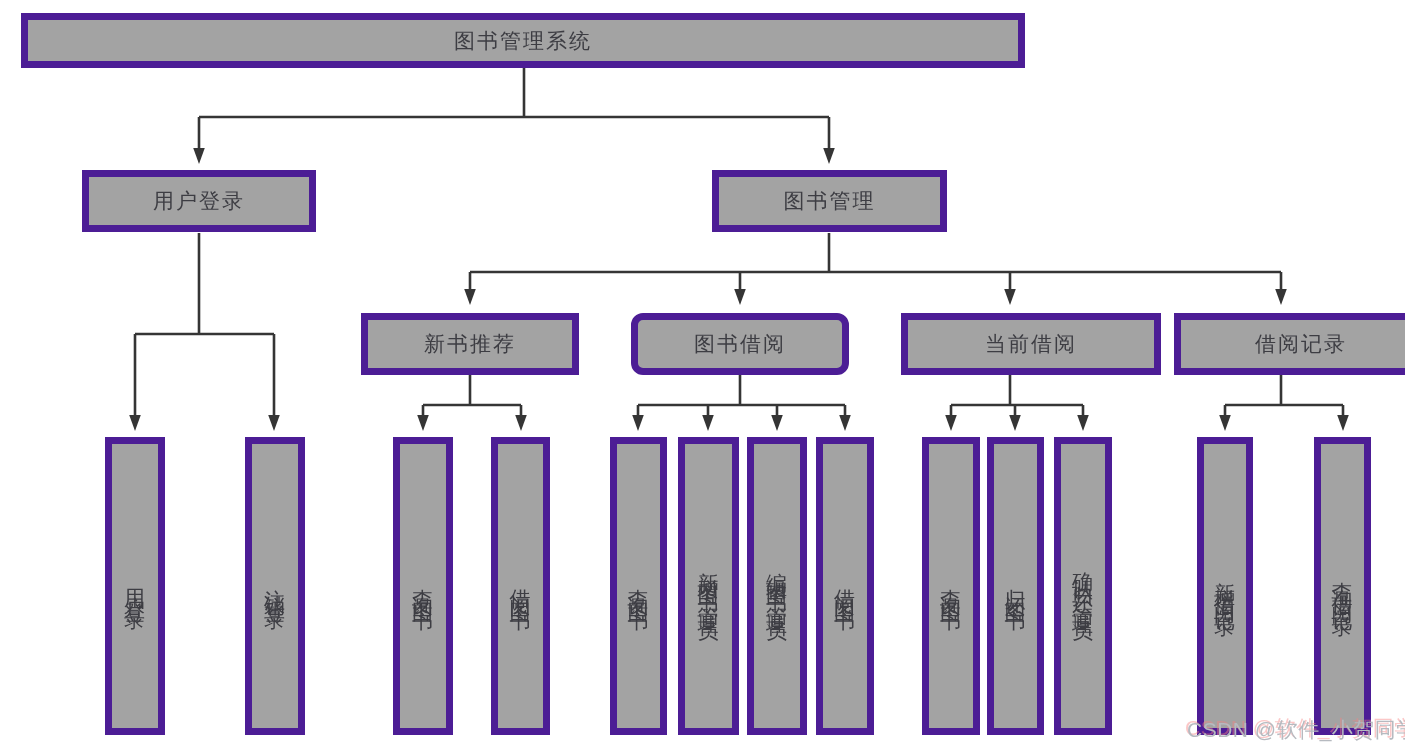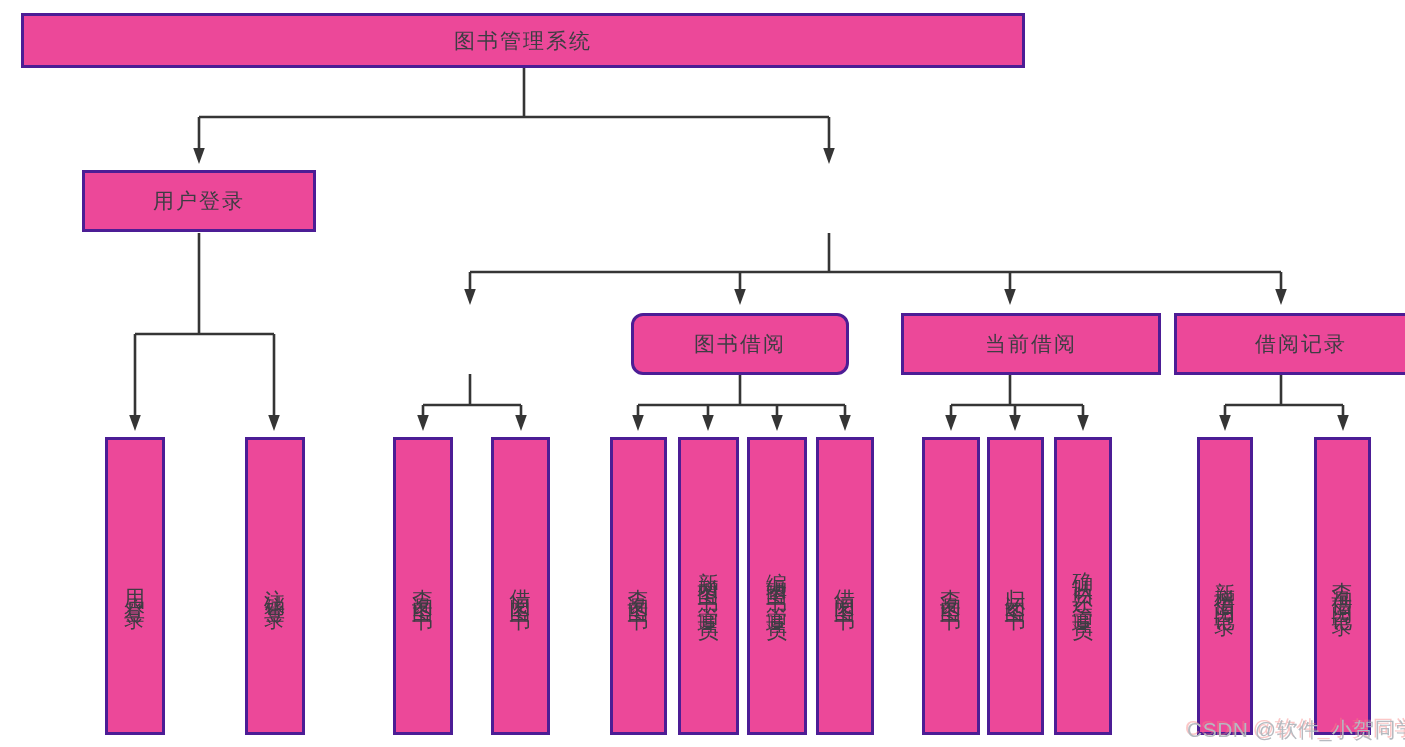--- a/index.html
+++ b/index.html
@@ -24,22 +24,22 @@
     pointer-events: none;
   }
   .conn {
     fill: none;
     stroke: #353535;
     stroke-width: 2.6;
   }
   .box {
     position: absolute;
     box-sizing: border-box;
-    border: 3px solid #4c1d95;
-    background: #ec4899;
+    border: 7px solid #4c1d95;
+    background: #a3a3a3;
     display: flex;
     align-items: center;
     justify-content: center;
     color: #3d3d43;
   }
   .hbox span {
     font-size: 21px;
     letter-spacing: 2px;
     white-space: nowrap;
   }
@@ -117,21 +117,27 @@
     <line class="conn" x1="1343" y1="405" x2="1343" y2="415" marker-end="url(#arr)"></line>
   </svg>
 
   <div class="box hbox root-box">
     <span>图书管理系统</span>
   </div>
 
   <div class="box hbox lvl2" style="left:82px;top:170px;width:234px;">
     <span>用户登录</span>
   </div>
+  <div class="box hbox lvl2" style="left:712px;top:170px;width:235px;">
+    <span>图书管理</span>
+  </div>
 
+  <div class="box hbox lvl3" style="left:361px;top:313px;width:218px;">
+    <span>新书推荐</span>
+  </div>
   <div class="box hbox lvl3" style="left:631px;top:313px;width:218px;border-radius:12px;">
     <span>图书借阅</span>
   </div>
   <div class="box hbox lvl3" style="left:901px;top:313px;width:260px;">
     <span>当前借阅</span>
   </div>
   <div class="box hbox lvl3" style="left:1174px;top:313px;width:254px;">
     <span>借阅记录</span>
   </div>
 

